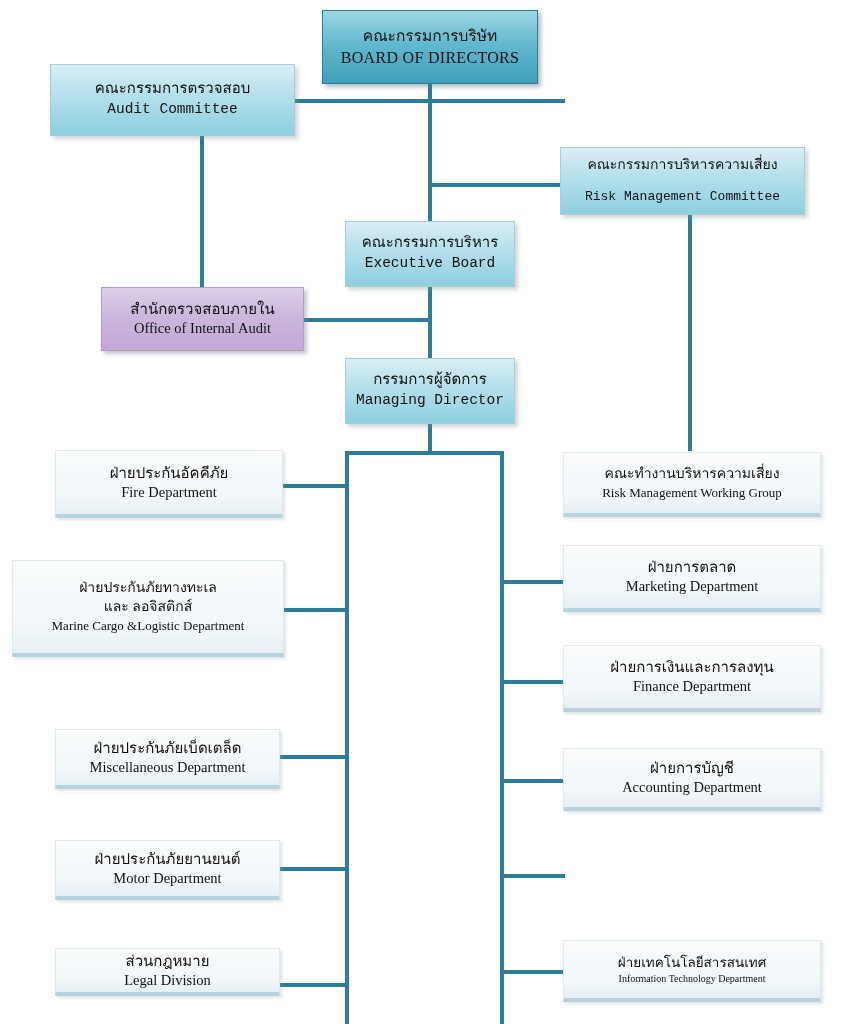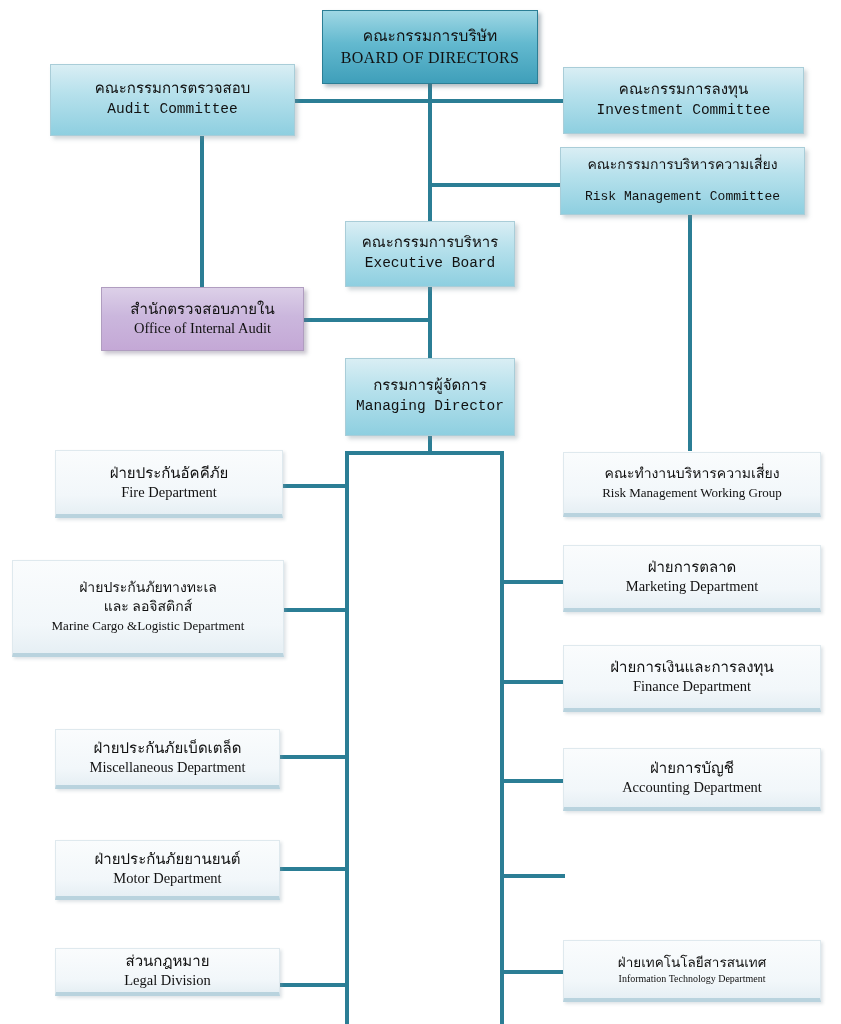--- a/index.html
+++ b/index.html
@@ -117,41 +117,37 @@
   <div class="box lvl-top bod" style="left:322px;top:10px;width:216px;height:74px;">
     <span class="th">คณะกรรมการบริษัท</span>
     <span class="en">BOARD OF DIRECTORS</span>
   </div>
 
   <div class="box lvl-mid" style="left:50px;top:64px;width:245px;height:72px;">
     <span class="th">คณะกรรมการตรวจสอบ</span>
     <span class="en">Audit   Committee</span>
   </div>
 
-  <div class="box lvl-mid" style="left:563px;top:67px;width:241px;height:67px;">
-    <span class="th">คณะกรรมการลงทุน</span>
-    <span class="en">Investment   Committee</span>
-  </div>
 
   <div class="box lvl-mid small" style="left:560px;top:147px;width:245px;height:68px;gap:13px;">
     <span class="th">คณะกรรมการบริหารความเสี่ยง</span>
     <span class="en">Risk Management Committee</span>
   </div>
 
   <div class="box lvl-mid" style="left:345px;top:221px;width:170px;height:66px;">
     <span class="th">คณะกรรมการบริหาร</span>
     <span class="en">Executive   Board</span>
   </div>
 
   <div class="box lvl-audit" style="left:101px;top:287px;width:203px;height:64px;text-align:center;">
     <span class="th">สำนักตรวจสอบภายใน</span>
     <span class="en">Office of Internal Audit</span>
   </div>
 
-  <div class="box lvl-mid" style="left:345px;top:358px;width:170px;height:78px;text-align:right;">
+  <div class="box lvl-mid" style="left:345px;top:358px;width:170px;height:66px;text-align:right;">
     <span class="th">กรรมการผู้จัดการ</span>
     <span class="en">Managing Director</span>
   </div>
 
   <div class="box lvl-dept small" style="left:563px;top:452px;width:258px;height:65px;">
     <span class="th">คณะทำงานบริหารความเสี่ยง</span>
     <span class="en">Risk Management Working Group</span>
   </div>
 
   <div class="box lvl-dept" style="left:55px;top:450px;width:228px;height:68px;">

